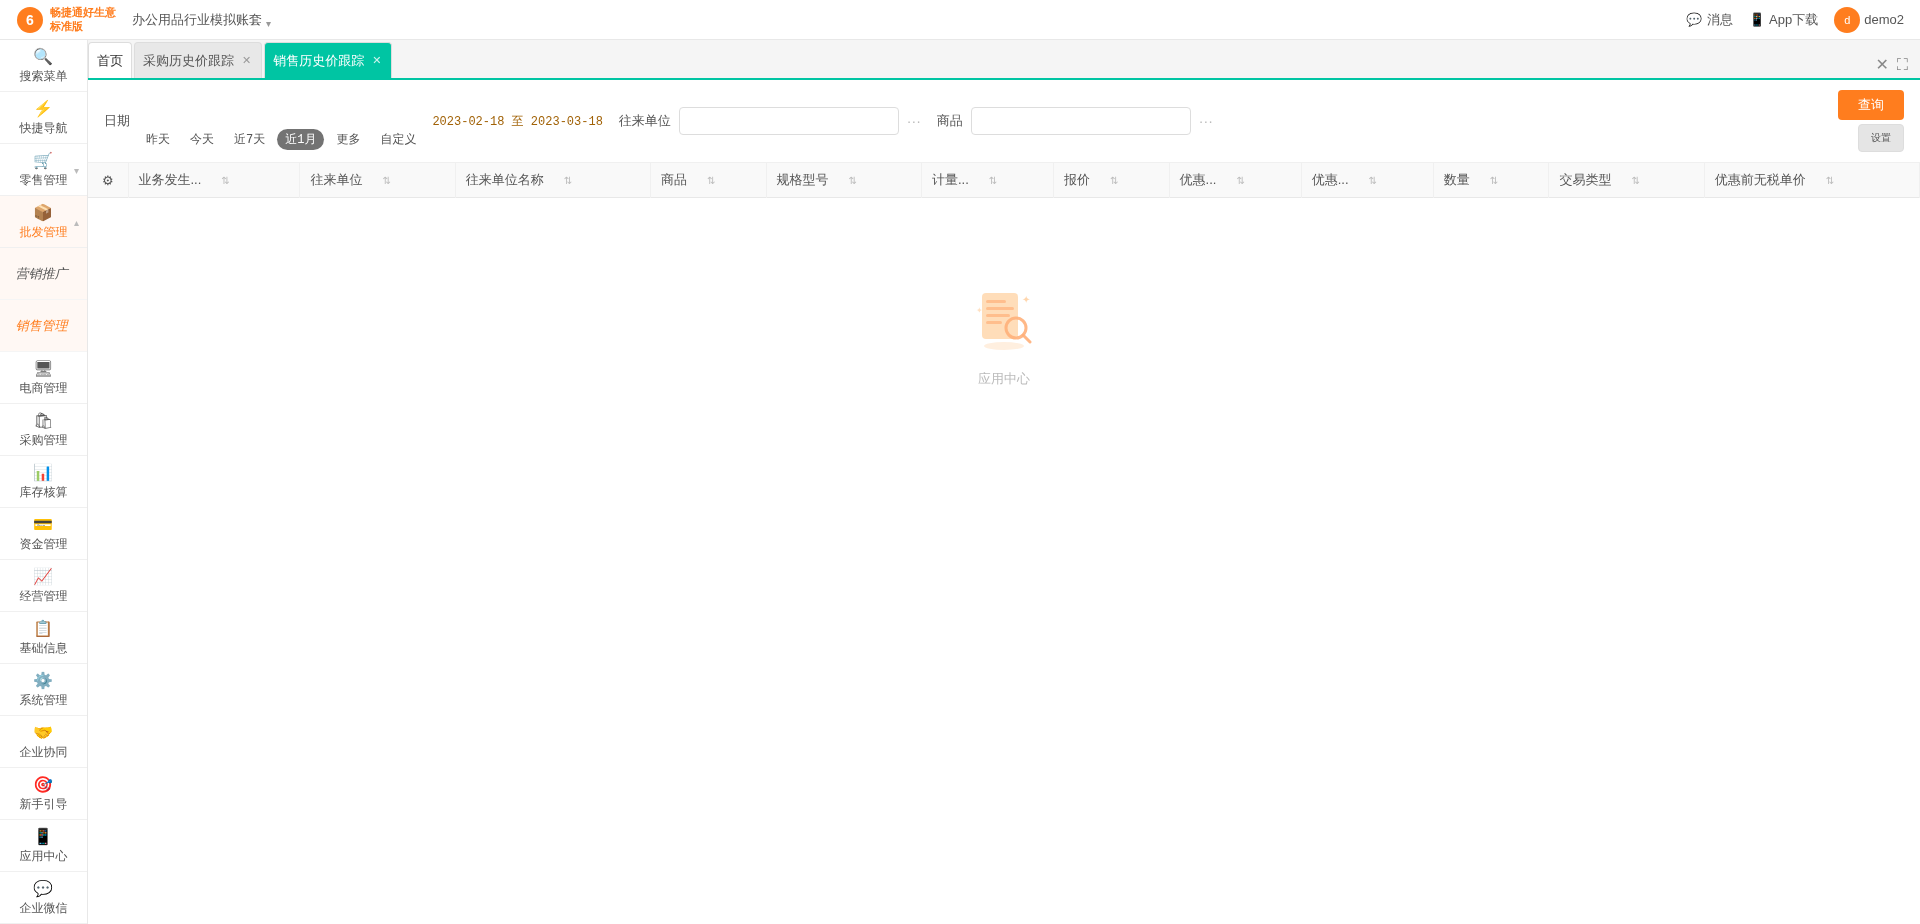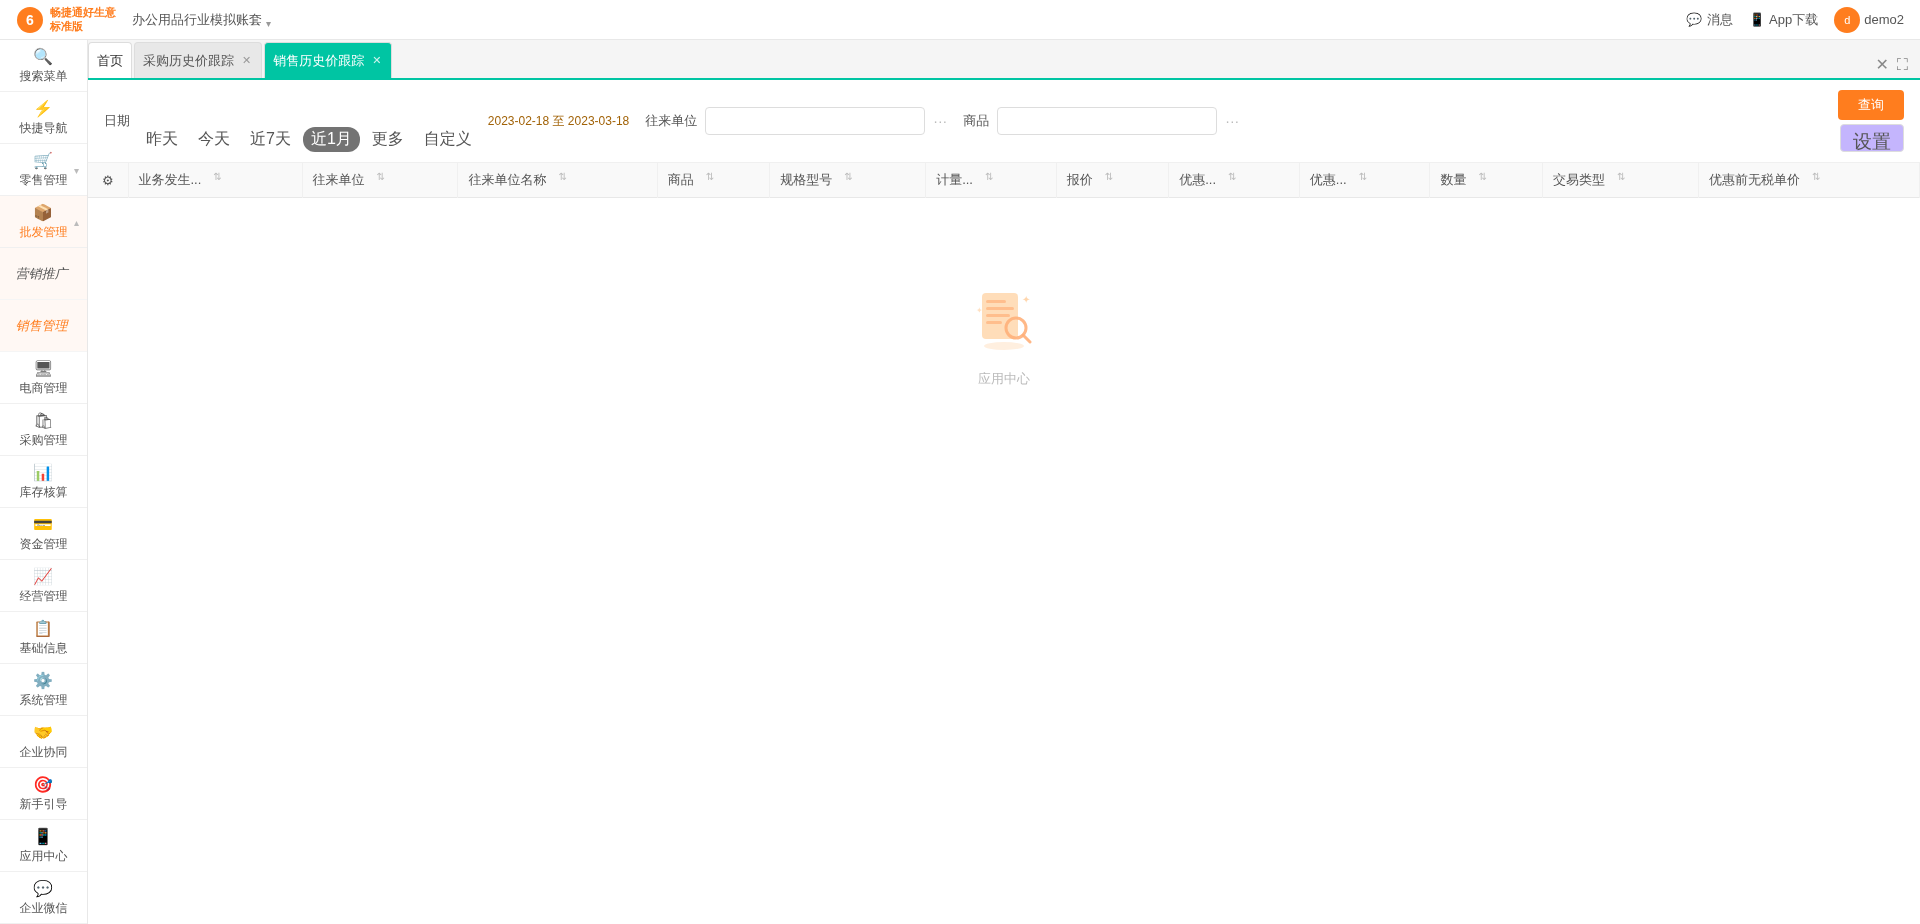--- a/index.html
+++ b/index.html
@@ -234,34 +234,35 @@
       display: flex;
       align-items: center;
       gap: 16px;
       flex-wrap: wrap;
       border-bottom: 1px solid #f0f0f0;
     }
     .filter-group {
       display: flex;
       align-items: center;
       gap: 8px;
+      font-family: Liberation Mono, monospace;
     }
     .filter-label {
       font-size: 13px;
       color: #555;
       white-space: nowrap;
     }
     .date-options {
       display: flex;
       align-items: center;
       gap: 4px;
     }
     .date-btn {
       padding: 2px 8px;
-      font-size: 16px;
+      font-size: 12px;
       color: #555;
       cursor: pointer;
       border-radius: 3px;
       margin-top: 36px;
     }
     .date-btn.active {
       background: #737373;
       color: white;
       border-radius: 12px;
     }
@@ -294,27 +295,27 @@
       background: #ff7d1e;
       color: white;
       border: none;
       padding: 1px 20px;
       border-radius: 4px;
       cursor: pointer;
       font-size: 13px;
       height: 30px;
     }
     .btn-setting {
-      background: #c4b5fd;
+      background: #e5e5e5;
       color: #555;
       border: 1px solid #ddd;
       padding: 4px 12px;
       border-radius: 4px;
       cursor: pointer;
-      font-size: 19px;
+      font-size: 10px;
       height: 28px;
     }
 
     
     .filter-right {
       margin-left: auto;
       display: flex;
       flex-direction: column;
       gap: 4px;
       align-items: flex-end;
@@ -338,22 +339,22 @@
       padding: 8px 10px;
       text-align: left;
       color: #555;
       font-weight: normal;
       border-right: 1px solid #f0f0f0;
       white-space: nowrap;
       cursor: pointer;
     }
     th .th-content {
       display: flex;
-      align-items: flex-start;
-      gap: 12px;
+      align-items: center;
+      gap: 20px;
     }
     .sort-icon { color: #bbb; font-size: 10px; }
     .gear-th {
       width: 40px;
       text-align: center;
       padding: 8px 4px;
     }
 
     
     .empty-state {

